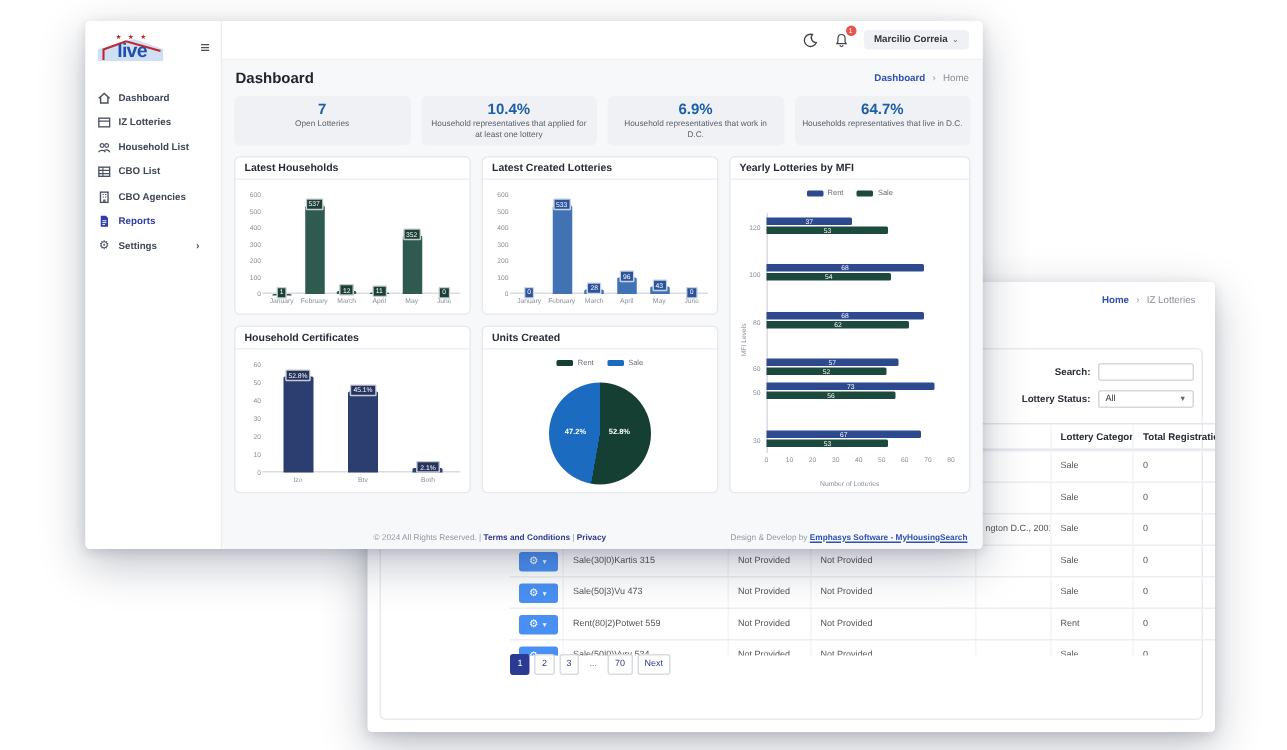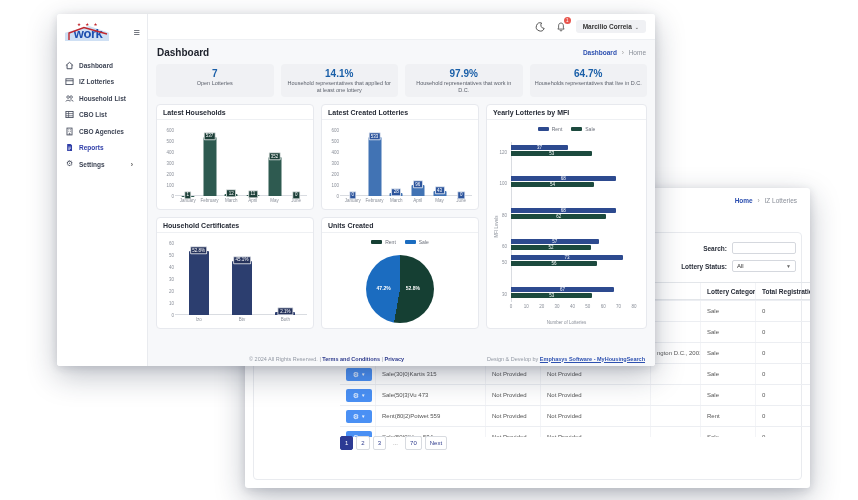--- a/index.html
+++ b/index.html
@@ -263,21 +263,21 @@
       </div>
   </div>
 
   <div class="win win-front">
 
     <div class="sidebar">
       <div class="side-head">
         <div class="logo">
           <div class="logo-bg"></div>
           <div class="logo-stars">★ ★ ★</div>
-          <div class="logo-text">work</div>
+          <div class="logo-text">live</div>
           <svg class="logo-arc" width="48" height="18">
             <path d="M5 15 L5 8 L20 2.5 L43 9" stroke="#c1272d" stroke-width="1.4" fill="none"></path>
           </svg>
         </div>
         <div class="burger">≡</div>
       </div>
       <div class="menu" id="side-menu">
           <div class="m-item">
             <div class="ic">
               <svg width="9" height="9" viewBox="0 0 10 10">
@@ -373,25 +373,25 @@
             <span class="crumb-b">Home</span>
           </div>
         </div>
 
         <div class="stats" id="stat-row">
             <div class="stat">
               <div class="v">7</div>
               <div class="l">Open Lotteries</div>
             </div>
             <div class="stat">
-              <div class="v">14.1%</div>
+              <div class="v">10.4%</div>
               <div class="l">Household representatives that applied for at least one lottery</div>
             </div>
             <div class="stat">
-              <div class="v">97.9%</div>
+              <div class="v">6.9%</div>
               <div class="l">Household representatives that work in D.C.</div>
             </div>
             <div class="stat">
               <div class="v">64.7%</div>
               <div class="l">Households representatives that live in D.C.</div>
             </div>
           </div>
 
         <div class="charts">
           <div class="charts-left">

